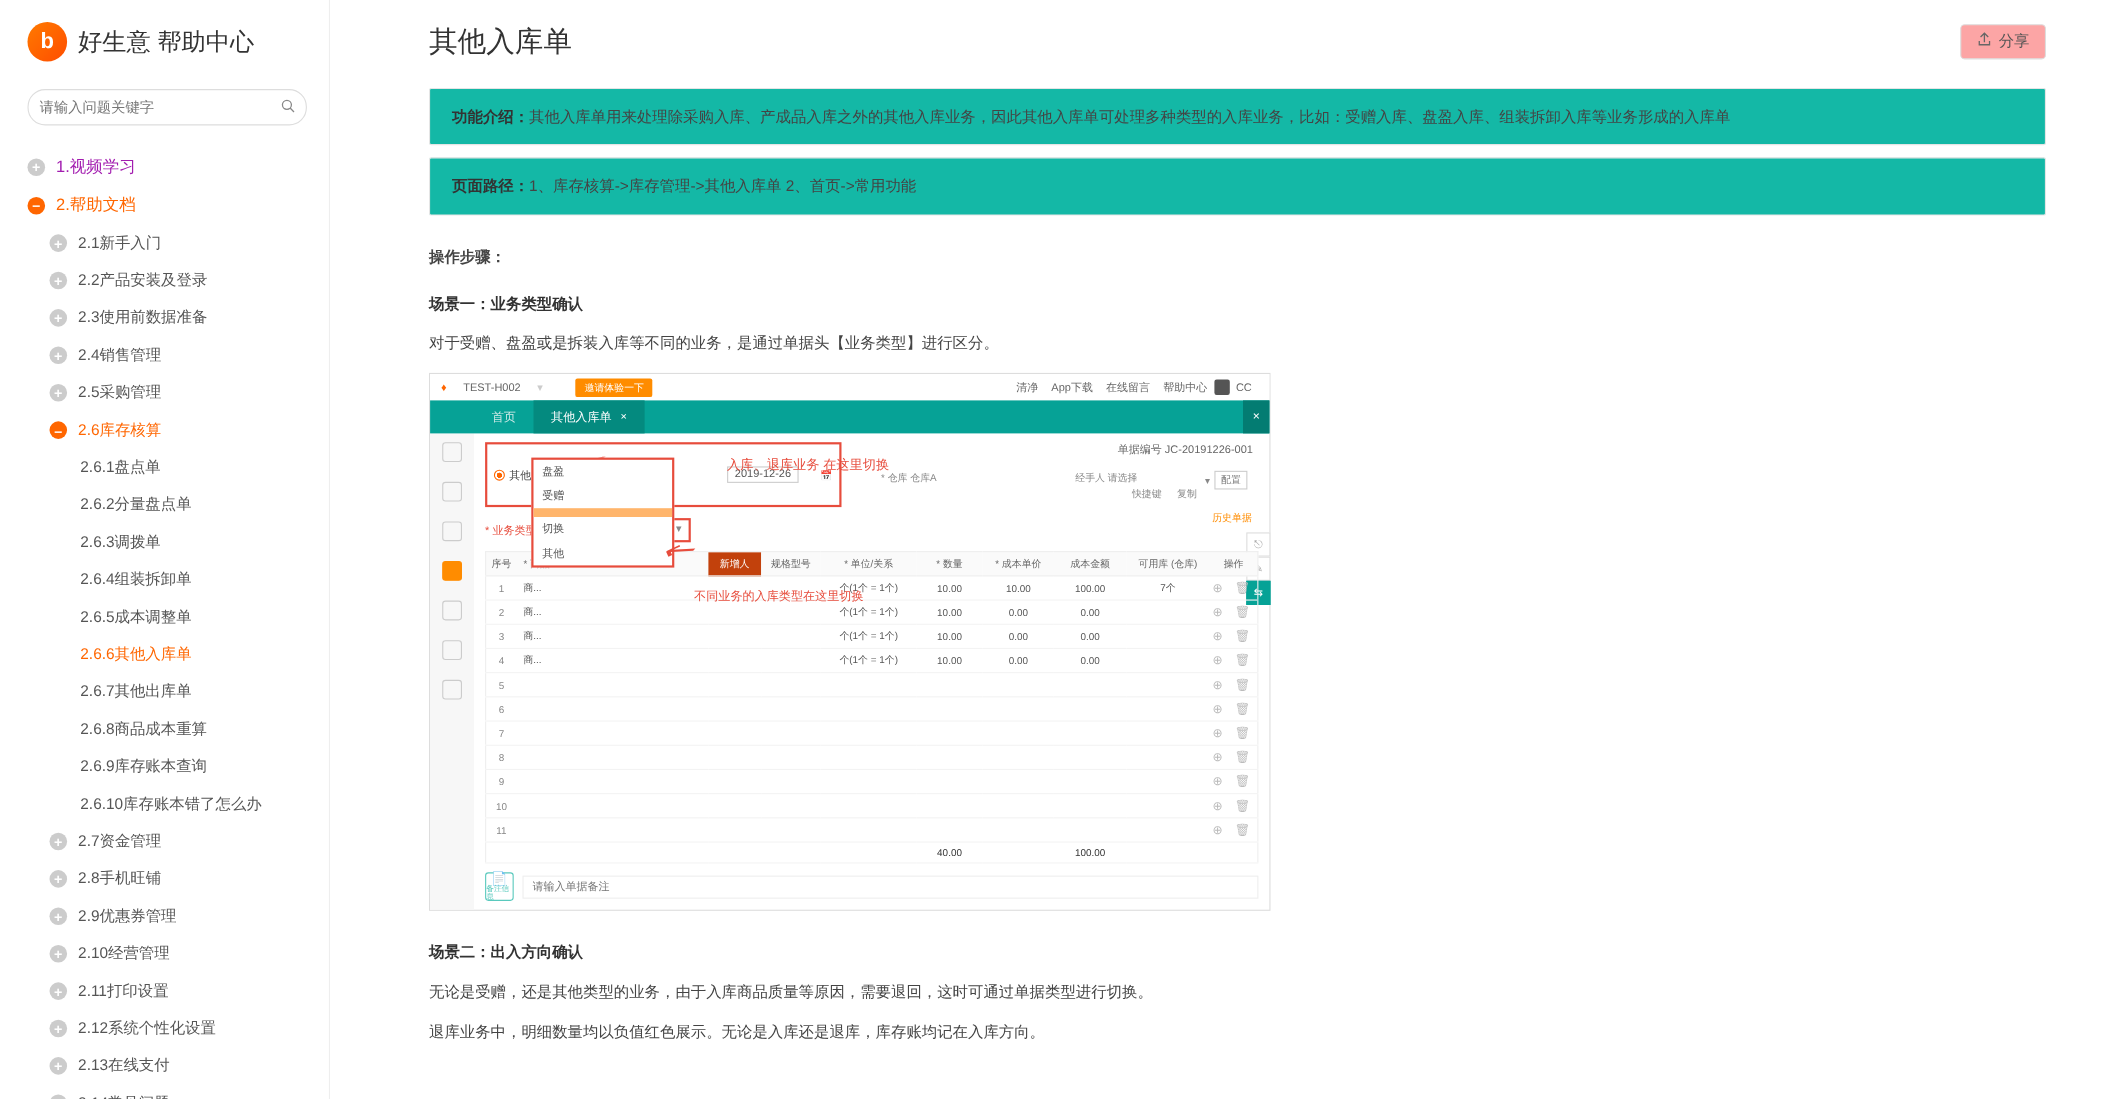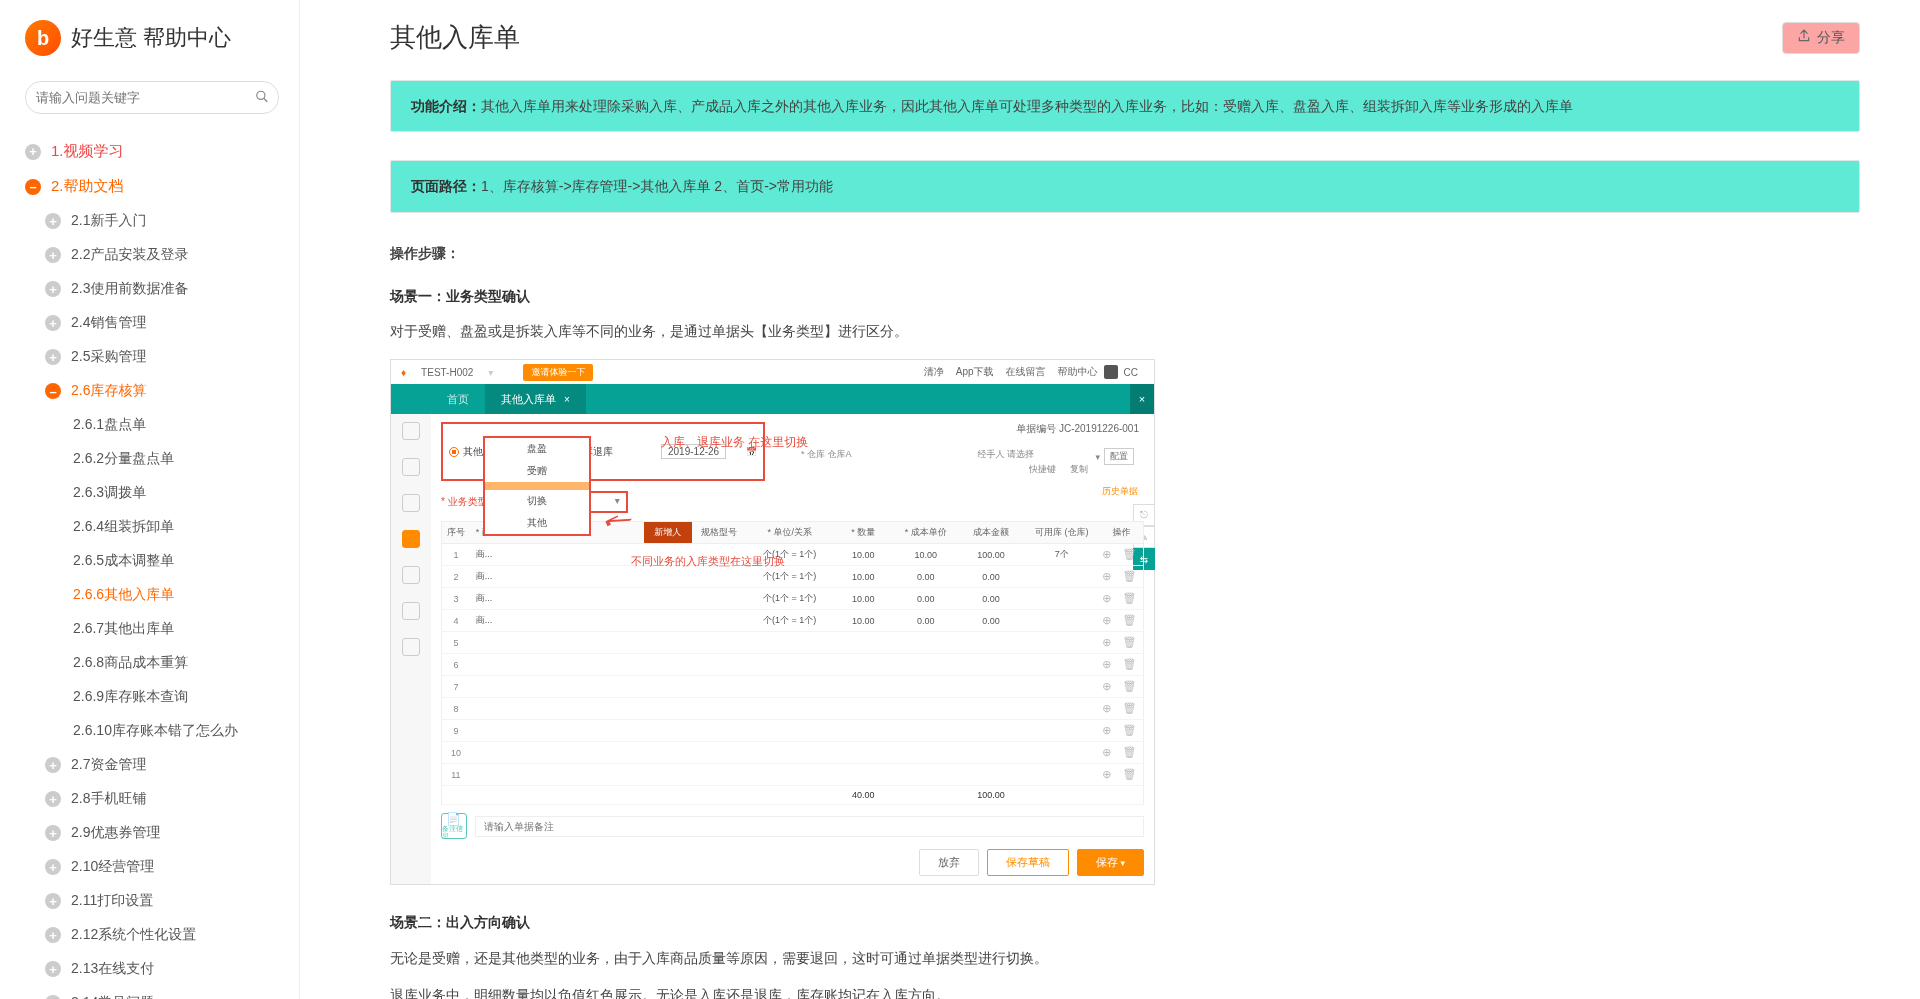--- a/index.html
+++ b/index.html
@@ -10,36 +10,36 @@
   .sidebar { width: 300px; padding: 20px 20px 20px 25px; border-right: 1px solid #eee; }
   .logo-row { display: flex; align-items: center; margin-bottom: 25px; }
   .logo-icon { width: 36px; height: 36px; border-radius: 50%; background: linear-gradient(135deg, #ff7a00, #ff4d00); display: flex; align-items: center; justify-content: center; color: #fff; font-weight: bold; font-size: 20px; margin-right: 10px; }
   .logo-text { font-size: 22px; color: #333; }
   .search-box { position: relative; margin-bottom: 20px; }
   .search-box input { width: 100%; padding: 8px 32px 8px 10px; border: 1px solid #ddd; border-radius: 16px; font-size: 13px; outline: none; }
   .search-box .search-icon { position: absolute; right: 10px; top: 50%; transform: translateY(-50%); color: #888; font-size: 14px; }
   
   .nav { list-style: none; }
   .nav li { padding: 8px 0; display: flex; align-items: center; cursor: pointer; }
-  .nav li.lvl1 { font-size: 15px; color: #ef4444; }
+  .nav li.lvl1 { font-size: 15px; color: #a21caf; }
   .nav li.lvl2 { padding-left: 20px; font-size: 14px; color: #555; }
   .nav li.lvl3 { padding-left: 48px; font-size: 14px; color: #555; }
   .nav li.active { color: #ff6600; }
   .nav .bullet { width: 16px; height: 16px; border-radius: 50%; background: #ccc; color: #fff; display: inline-flex; align-items: center; justify-content: center; font-size: 13px; font-weight: bold; margin-right: 10px; line-height: 1; }
   .nav .bullet.plus::before { content: "+"; }
   .nav .bullet.minus::before { content: "–"; }
   .nav li.active .bullet { background: #ff6600; }
   
   
   .main { flex: 1; padding: 20px 60px 40px 90px; }
   .title-row { display: flex; justify-content: space-between; align-items: center; margin-bottom: 25px; }
   .page-title { font-size: 26px; font-weight: 500; color: #333; }
   .share-btn { border: 1px solid #ddd; padding: 6px 14px; border-radius: 4px; color: #555; font-size: 14px; cursor: pointer; display: inline-flex; align-items: center; gap: 6px; background: #fca5a5; }
   
-  .info-box { border: 1px solid #e5e5e5; padding: 14px 20px; margin-bottom: 28px; font-size: 14px; color: #444; line-height: 1.6; background: #5eead4; border-radius: 2px; }
+  .info-box { border: 1px solid #e5e5e5; padding: 14px 20px; margin-bottom: 11px; font-size: 14px; color: #444; line-height: 1.6; background: #14b8a6; border-radius: 2px; }
   .info-box strong { font-weight: 600; color: #333; }
   
   .section-block { margin-top: 25px; }
   .section-block p { margin-bottom: 12px; line-height: 1.8; color: #444; }
   .section-block .scene-title { font-weight: 600; color: #333; margin-top: 18px; margin-bottom: 10px; }
   
   
   .mock { border: 1px solid #ddd; margin: 15px 0 25px 0; position: relative; font-size: 11px; background: #fff; width: 765px; }
   .mock-top { height: 24px; background: #fff; display: flex; align-items: center; padding: 0 10px; font-size: 10px; color: #666; }
   .mock-top .brand { color: #ff6600; font-weight: bold; margin-right: 15px; }
@@ -67,21 +67,21 @@
   .red-arrow1 { position: absolute; left: 120px; top: 10px; color: #e74c3c; font-size: 20px; transform: scaleX(4); }
   .red-anno1 { position: absolute; left: 230px; top: 20px; color: #e74c3c; font-size: 12px; font-weight: 500; }
   
   .doc-no { position: absolute; right: 15px; top: 8px; font-size: 10px; color: #666; }
   .toolbar-right { position: absolute; right: 12px; top: 26px; display: flex; gap: 6px; align-items: center; }
   .toolbar-right span { font-size: 9px; color: #888; padding: 1px 4px; }
   
   .filter-row { display: flex; align-items: center; margin-top: 10px; gap: 10px; position: relative; }
   .filter-row .lbl { font-size: 10px; color: #e74c3c; }
   .filter-row .dropdown { border: 2px solid #e74c3c; width: 130px; padding: 2px 6px; font-size: 10px; color: #888; display: flex; justify-content: space-between; }
-  .dropdown-list { position: absolute; top: 22px; left: 52px; width: 108px; border: 2px solid #e74c3c; background: #fff; z-index: 5; font-size: 10px; text-align: center; }
+  .dropdown-list { position: absolute; top: 22px; left: 52px; width: 130px; border: 2px solid #e74c3c; background: #fff; z-index: 5; font-size: 10px; }
   .dropdown-list div { padding: 4px 8px; color: #555; }
   .dropdown-list div.hover { background: #ffb56b; color: #fff; }
   .red-arrow2 { position: absolute; left: 180px; top: 95px; color: #e74c3c; font-size: 18px; transform: rotate(-25deg) scaleX(2.5); z-index: 6; }
   .red-anno2 { position: absolute; left: 200px; top: 140px; color: #e74c3c; font-size: 11px; z-index: 6; }
   
   .mid-labels { position: absolute; left: 370px; top: 34px; font-size: 9px; color: #888; }
   .right-labels { position: absolute; right: 120px; top: 34px; font-size: 9px; color: #888; }
   .right-labels2 { position: absolute; right: 20px; top: 34px; font-size: 9px; color: #888; display:flex; align-items:center; gap:4px; }
   .mini-btn { border:1px solid #ccc; padding:1px 5px; font-size:9px; color:#777; }
   
@@ -498,25 +498,20 @@
             </div>
 
             <div class="remark-row">
               <div class="ic2">
                   <span>📄</span>
                   <span>备注信息</span>
                 </div>
               <input type="text" placeholder="请输入单据备注" style="">
             </div>
 
-            <div class="action-row">
-              <button>放弃</button>
-              <button class="outline">保存草稿</button>
-              <button class="primary">保存</button>
-            </div>
           </div>
         </div>
       </div>
 
       <p class="scene-title">场景二：出入方向确认</p>
       <p>无论是受赠，还是其他类型的业务，由于入库商品质量等原因，需要退回，这时可通过单据类型进行切换。</p>
       <p>退库业务中，明细数量均以负值红色展示。无论是入库还是退库，库存账均记在入库方向。</p>
 
     </div>
   </main>

